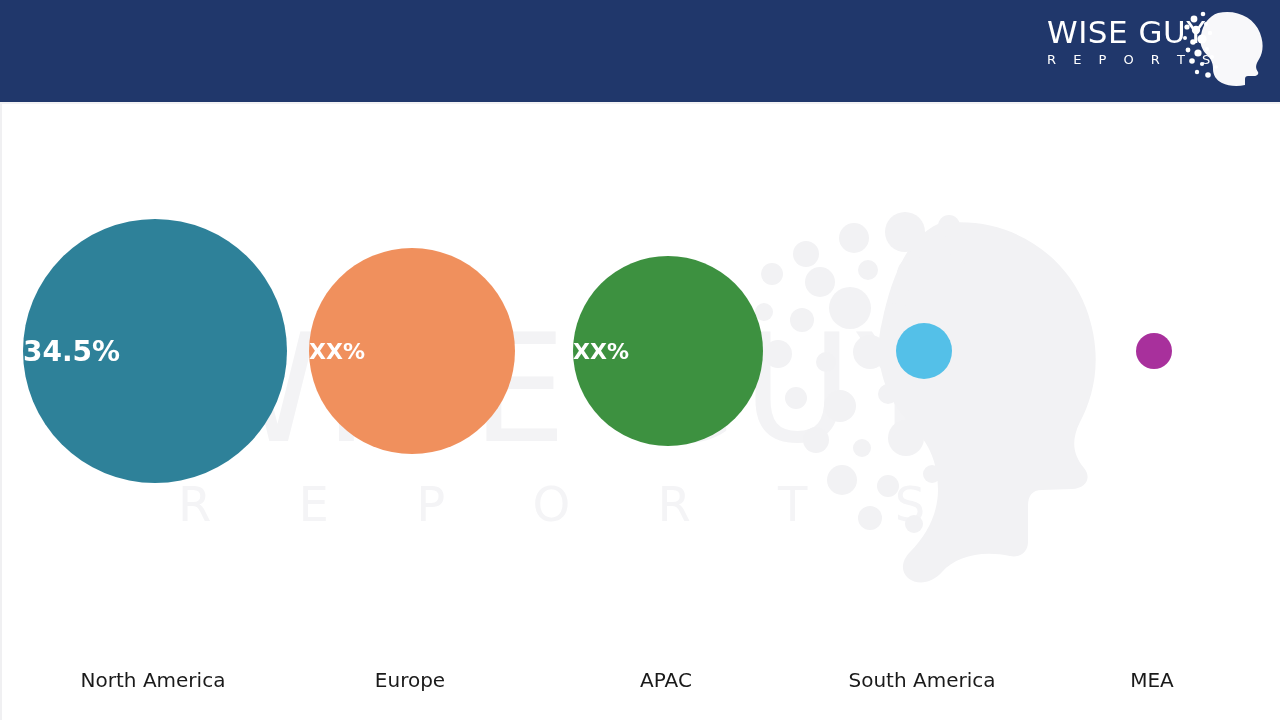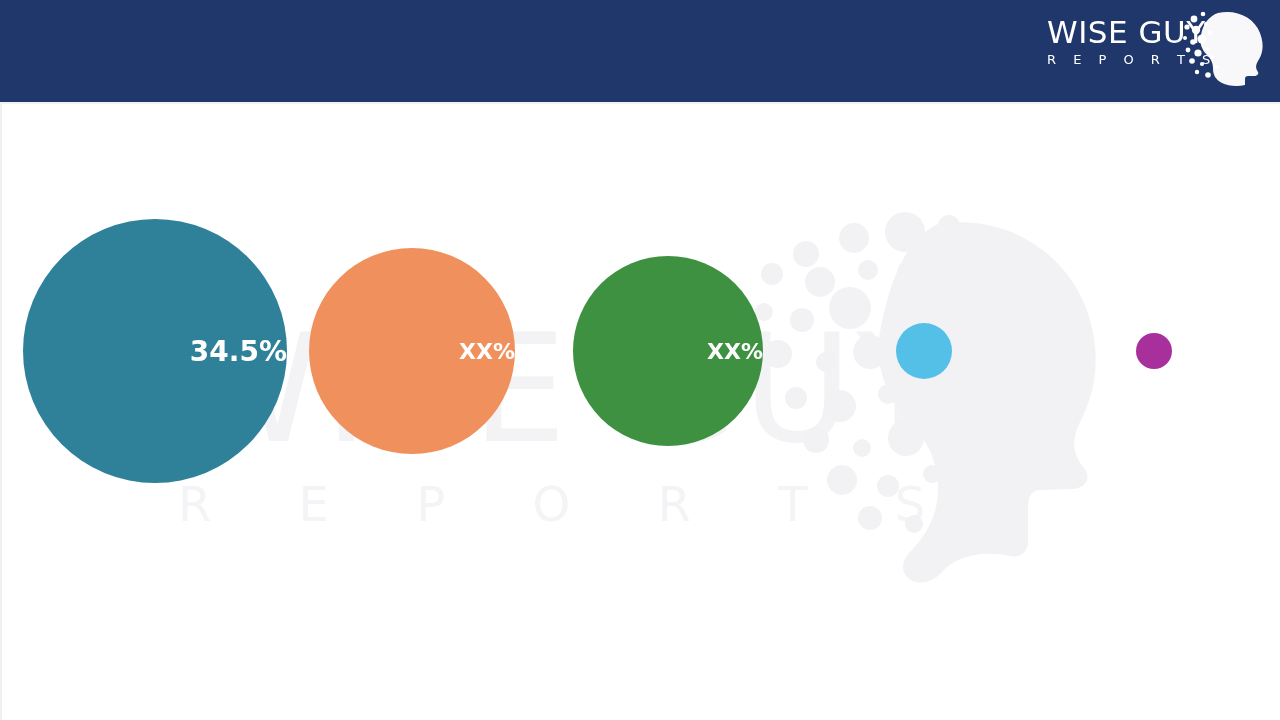--- a/index.html
+++ b/index.html
@@ -131,21 +131,21 @@
     width: 420px;
     height: 400px;
   }
 
   
   .bubble {
     position: absolute;
     border-radius: 50%;
     display: flex;
     align-items: center;
-    justify-content: flex-end;
+    justify-content: flex-start;
   }
   .bubble-label {
     font-family: "DejaVu Sans", sans-serif;
     font-weight: bold;
     color: #ffffff;
     white-space: nowrap;
   }
 
   
   #cat-labels {
@@ -264,14 +264,21 @@
     <div class="bubble" style="width:56px;height:56px;left:894px;top:219px;background:#54c0e8;">
       <span class="bubble-label" style="font-size:12px;"></span>
     </div>
 
     <div class="bubble" style="width:36px;height:36px;left:1134px;top:229px;background:#a8309c;">
       <span class="bubble-label" style="font-size:12px;"></span>
     </div>
 
   </div>
 
+  <div id="cat-labels">
+    <span class="cat-label" style="left:153px;">North America</span>
+    <span class="cat-label" style="left:410px;">Europe</span>
+    <span class="cat-label" style="left:666px;">APAC</span>
+    <span class="cat-label" style="left:922px;">South America</span>
+    <span class="cat-label" style="left:1152px;">MEA</span>
+  </div>
 
 </div>
 
 </body></html>

